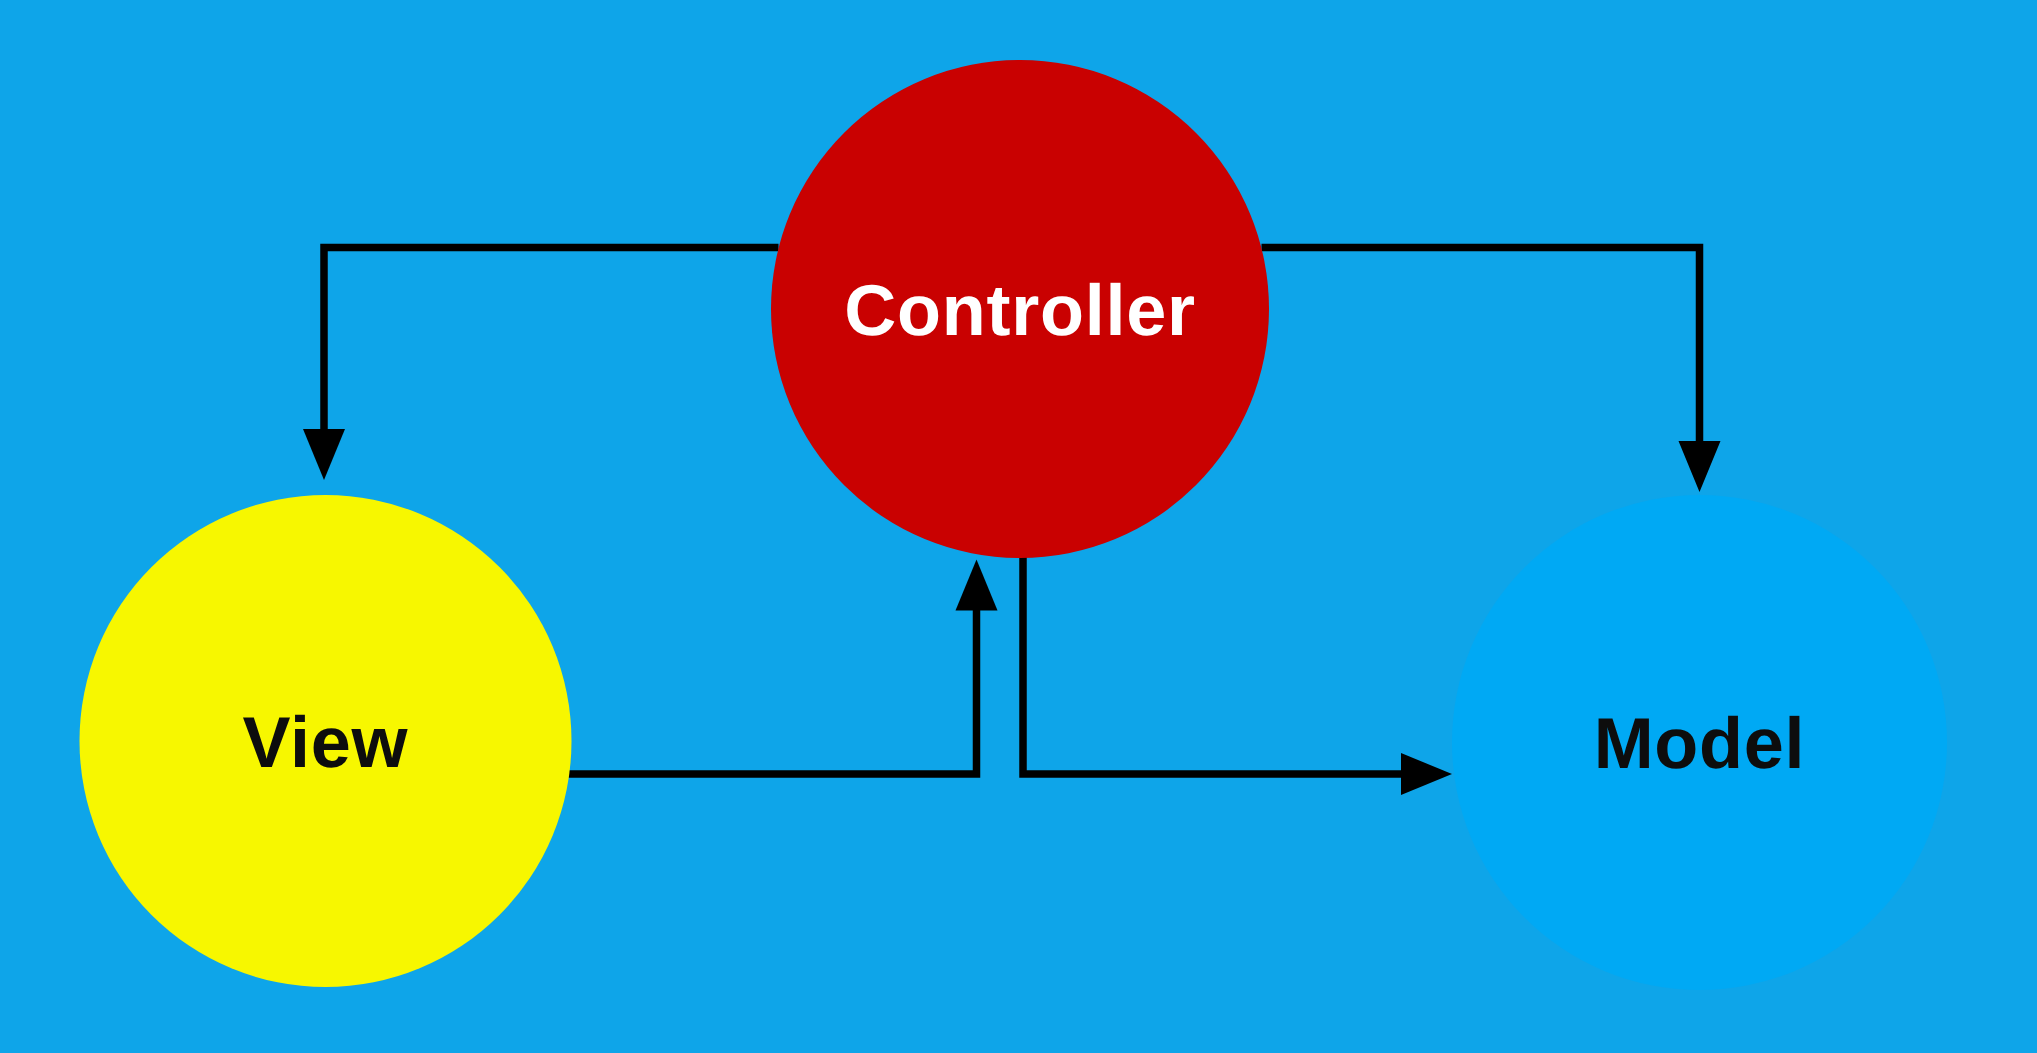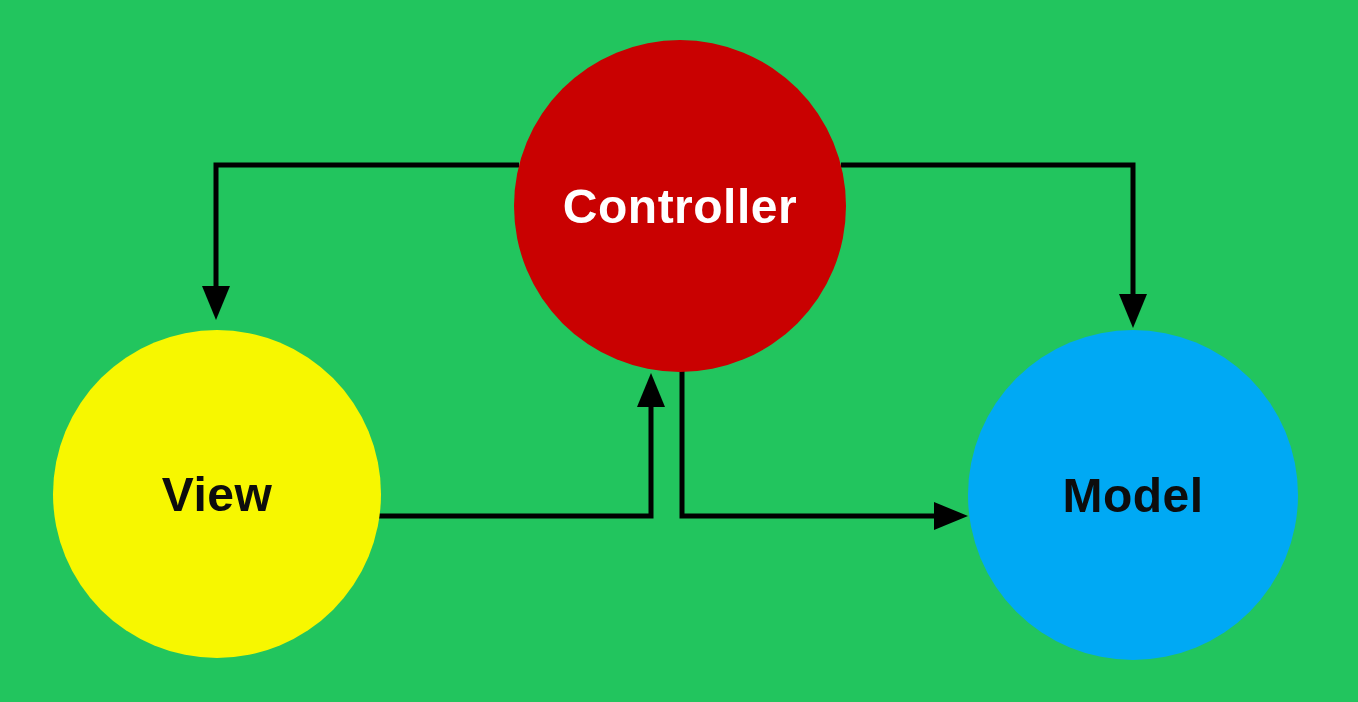--- a/index.html
+++ b/index.html
@@ -7,21 +7,21 @@
     padding: 0;
     background: #ffffff;
     width: 1358px;
     height: 702px;
     overflow: hidden;
   }
   .canvas {
     position: relative;
     width: 1358px;
     height: 702px;
-    background: #22c55e;
+    background: #0ea5e9;
   }
   svg { display: block; }
   .edge {
     fill: none;
     stroke-width: 5;
     stroke-linejoin: miter;
     stroke-linecap: butt;
   }
   .node-label {
     font-family: "Liberation Sans", "DejaVu Sans", sans-serif;

